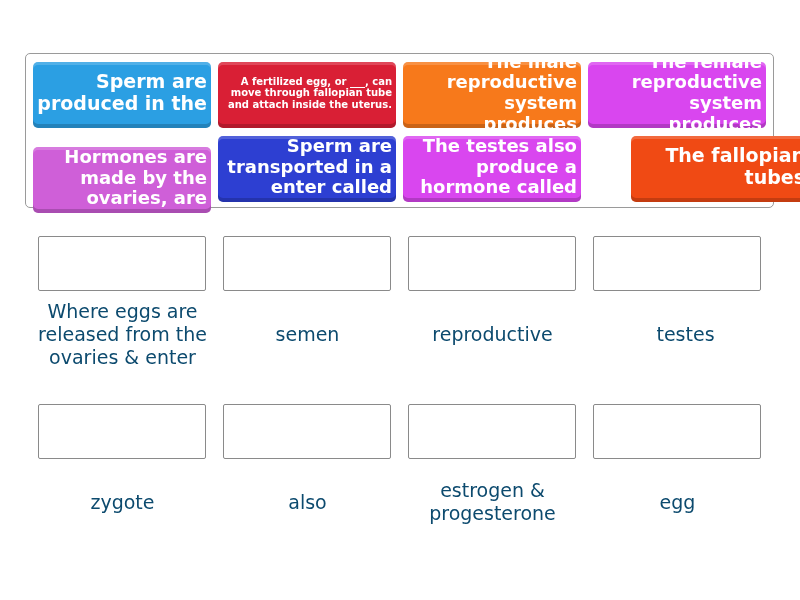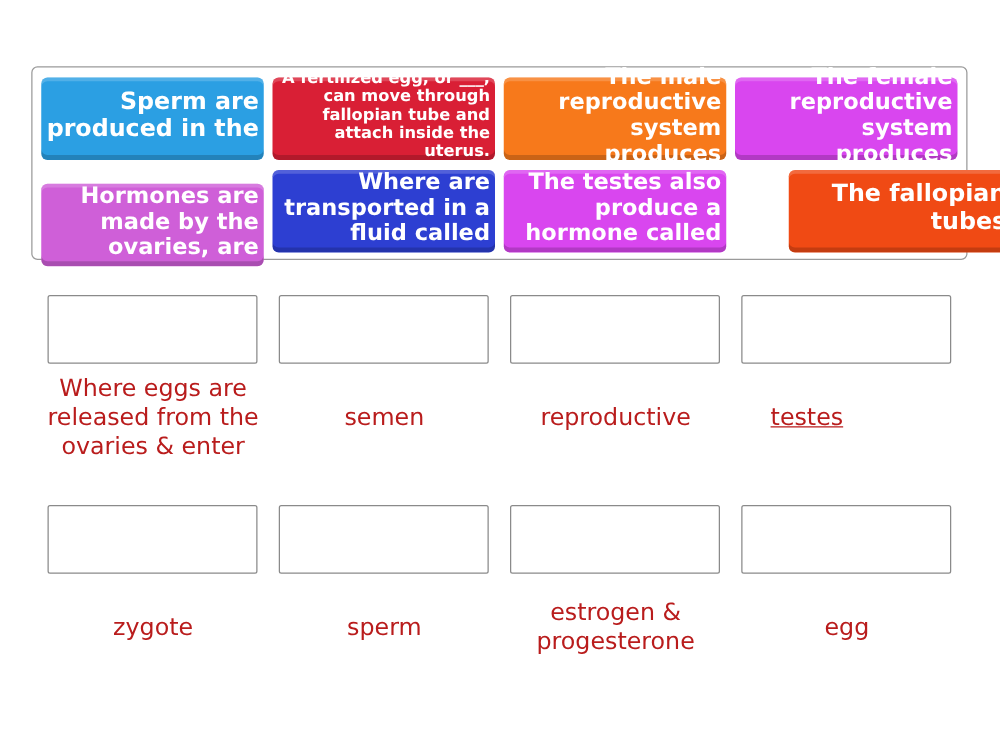--- a/index.html
+++ b/index.html
@@ -2,23 +2,23 @@
 <html><head>
 <meta charset="utf-8">
 <style>
   html, body { margin:0; padding:0; }
   body { width:800px; height:600px; background:#ffffff; position:relative; overflow:hidden; font-family:"DejaVu Sans", sans-serif; }
   .bank { position:absolute; left:25px; top:53px; width:749px; height:155px; border:1px solid #9a9a9a; border-radius:5px; box-sizing:border-box; background:#fff; }
   .tile { position:absolute; width:178px; height:66px; border-radius:5px; box-sizing:border-box; display:flex; align-items:center; justify-content:center; text-align:right; color:#fff; font-weight:bold; line-height:1.15; cursor:grab; box-shadow: inset 0 -4px 0 rgba(0,0,0,0.18), inset 0 3px 0 rgba(255,255,255,0.18); padding:2px 4px 6px 4px; }
   .tile span { display:block; }
   .fs-xl { font-size:19px; }
   .fs-md { font-size:18px; }
-  .fs-sm { font-size:13px; line-height:1.15; }
+  .fs-sm { font-size:10px; line-height:1.15; }
   .drop { position:absolute; width:168px; height:55px; border:1px solid #8a8a8a; border-radius:2px; box-sizing:border-box; background:#fff; }
-  .label { position:absolute; width:185px; text-align:center; font-size:19px; line-height:23px; color:#b91c1c; display:flex; align-items:center; justify-content:center; height:80px; }
+  .label { position:absolute; width:185px; text-align:center; font-size:19px; line-height:23px; color:#0c4a6e; display:flex; align-items:center; justify-content:center; height:80px; }
 </style>
 </head>
 <body>
 
 <div class="bank"></div>
 
 <div class="tile fs-xl" style="left:33px;top:62px;background:#2b9fe3;">
     <span>Sperm are produced in the</span>
   </div>
 <div class="tile fs-sm" style="left:218px;top:62px;background:#d91f35;">
@@ -28,40 +28,40 @@
     <span>The male reproductive system produces</span>
   </div>
 <div class="tile fs-md" style="left:588px;top:62px;background:#d946ef;">
     <span>The female reproductive system produces</span>
   </div>
 
 <div class="tile fs-md" style="left:33px;top:136px;background:#cf5fd8;margin-top:11px;">
     <span>Hormones are made by the ovaries, are</span>
   </div>
 <div class="tile fs-md" style="left:218px;top:136px;background:#2d3fd2;">
-    <span>Where are transported in a fluid called</span>
+    <span>Sperm are transported in a enter called</span>
   </div>
 <div class="tile fs-md" style="left:403px;top:136px;background:#d946ef;">
     <span>The testes also produce a hormone called</span>
   </div>
 <div class="tile fs-xl" style="left:588px;top:136px;background:#f04a14;margin-left:43px;">
     <span>The fallopian tubes</span>
   </div>
 
 <div class="drop" style="left:38px;top:236px;"></div>
 <div class="drop" style="left:223px;top:236px;"></div>
 <div class="drop" style="left:408px;top:236px;"></div>
 <div class="drop" style="left:593px;top:236px;"></div>
 
 <div class="label" style="left:30px;top:294px;">Where eggs are released from the ovaries &amp; enter</div>
 <div class="label" style="left:215px;top:294px;">semen</div>
 <div class="label" style="left:400px;top:294px;">reproductive</div>
-<div class="label" style="left:553px;top:294px;text-decoration:underline;">testes</div>
+<div class="label" style="left:593px;top:294px;">testes</div>
 
 <div class="drop" style="left:38px;top:404px;"></div>
 <div class="drop" style="left:223px;top:404px;"></div>
 <div class="drop" style="left:408px;top:404px;"></div>
 <div class="drop" style="left:593px;top:404px;"></div>
 
 <div class="label" style="left:30px;top:462px;text-align:center;">zygote</div>
-<div class="label" style="left:215px;top:462px;">sperm</div>
+<div class="label" style="left:215px;top:462px;">also</div>
 <div class="label" style="left:400px;top:462px;">estrogen &amp; progesterone</div>
 <div class="label" style="left:585px;top:462px;">egg</div>
 
 </body></html>

